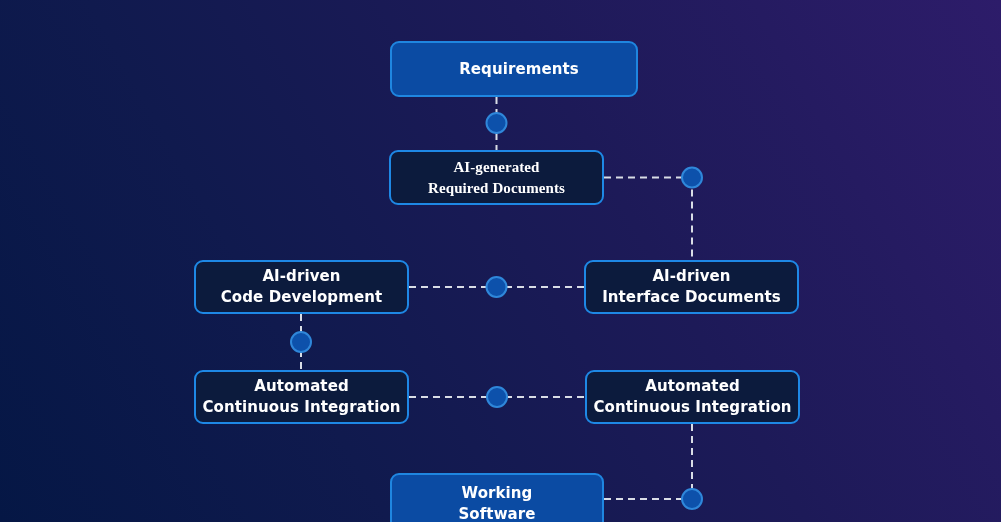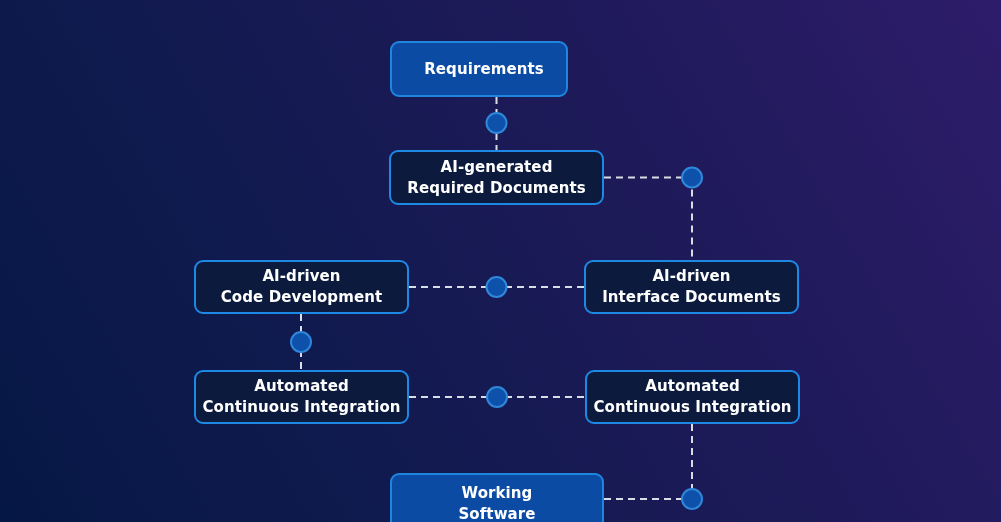--- a/index.html
+++ b/index.html
@@ -40,22 +40,22 @@
     border: 2px solid transparent;
   }
   .node.filled {
     background: #0b4ba3;
     border-color: #1f86e0;
   }
   .node.outline {
     background: #0c1b3d;
     border-color: #1e88e5;
   }
-  .n-requirements     { left: 390px; top: 41px;  width: 178px; height: 56px; padding-left: 10px; }
-  .n-ai-generated     { left: 389px; top: 150px; width: 215px; height: 55px; }
+  .n-requirements     { left: 390px; top: 41px;  width: 248px; height: 56px; padding-left: 10px; }
+  .n-ai-generated     { left: 389px; top: 150px; width: 215px; height: 55px; font-family: Liberation Serif, serif; }
   .n-code-dev         { left: 194px; top: 260px; width: 215px; height: 54px; }
   .n-interface-docs   { left: 584px; top: 260px; width: 215px; height: 54px; }
   .n-aci-left         { left: 194px; top: 370px; width: 215px; height: 54px; }
   .n-aci-right        { left: 585px; top: 370px; width: 215px; height: 54px; }
   .n-working-software { left: 390px; top: 473px; width: 214px; height: 62px; }
 </style>
 </head>
 <body>
 
 <div class="canvas">

